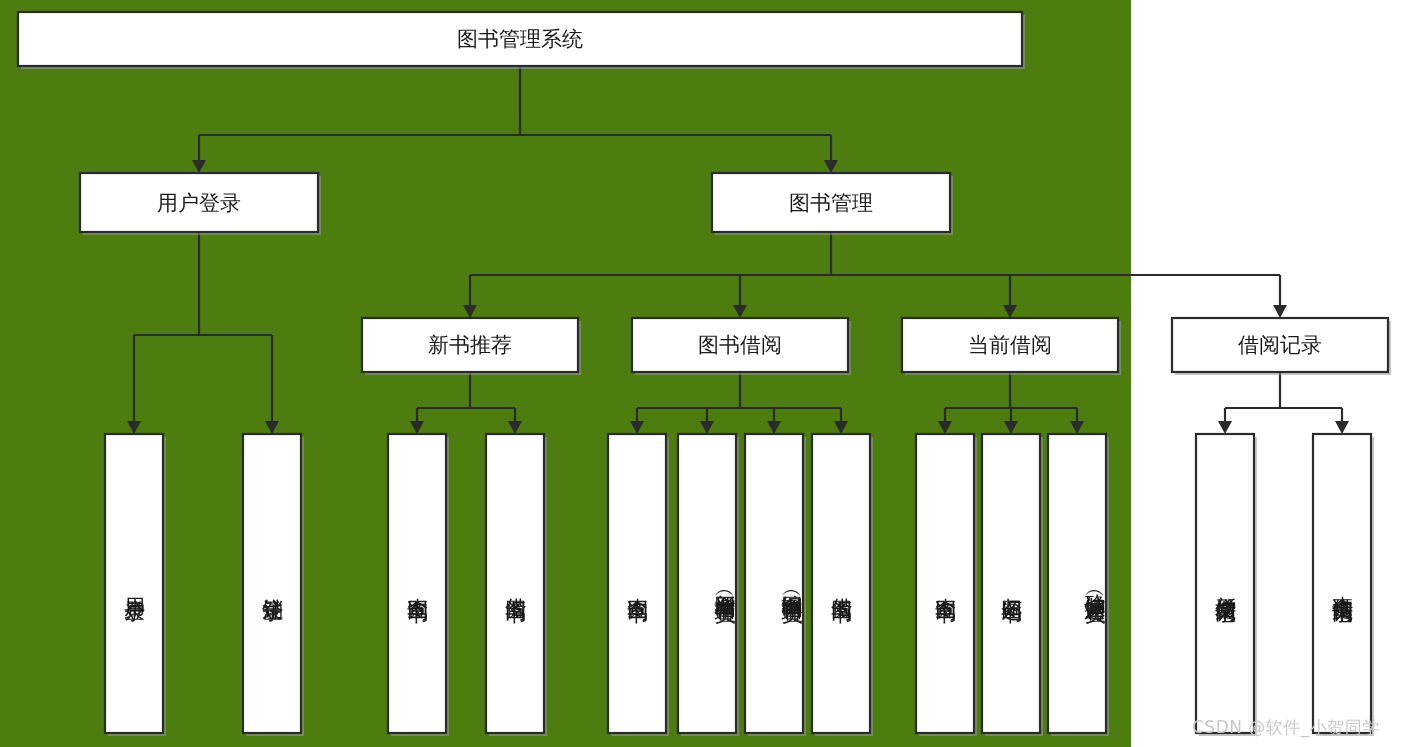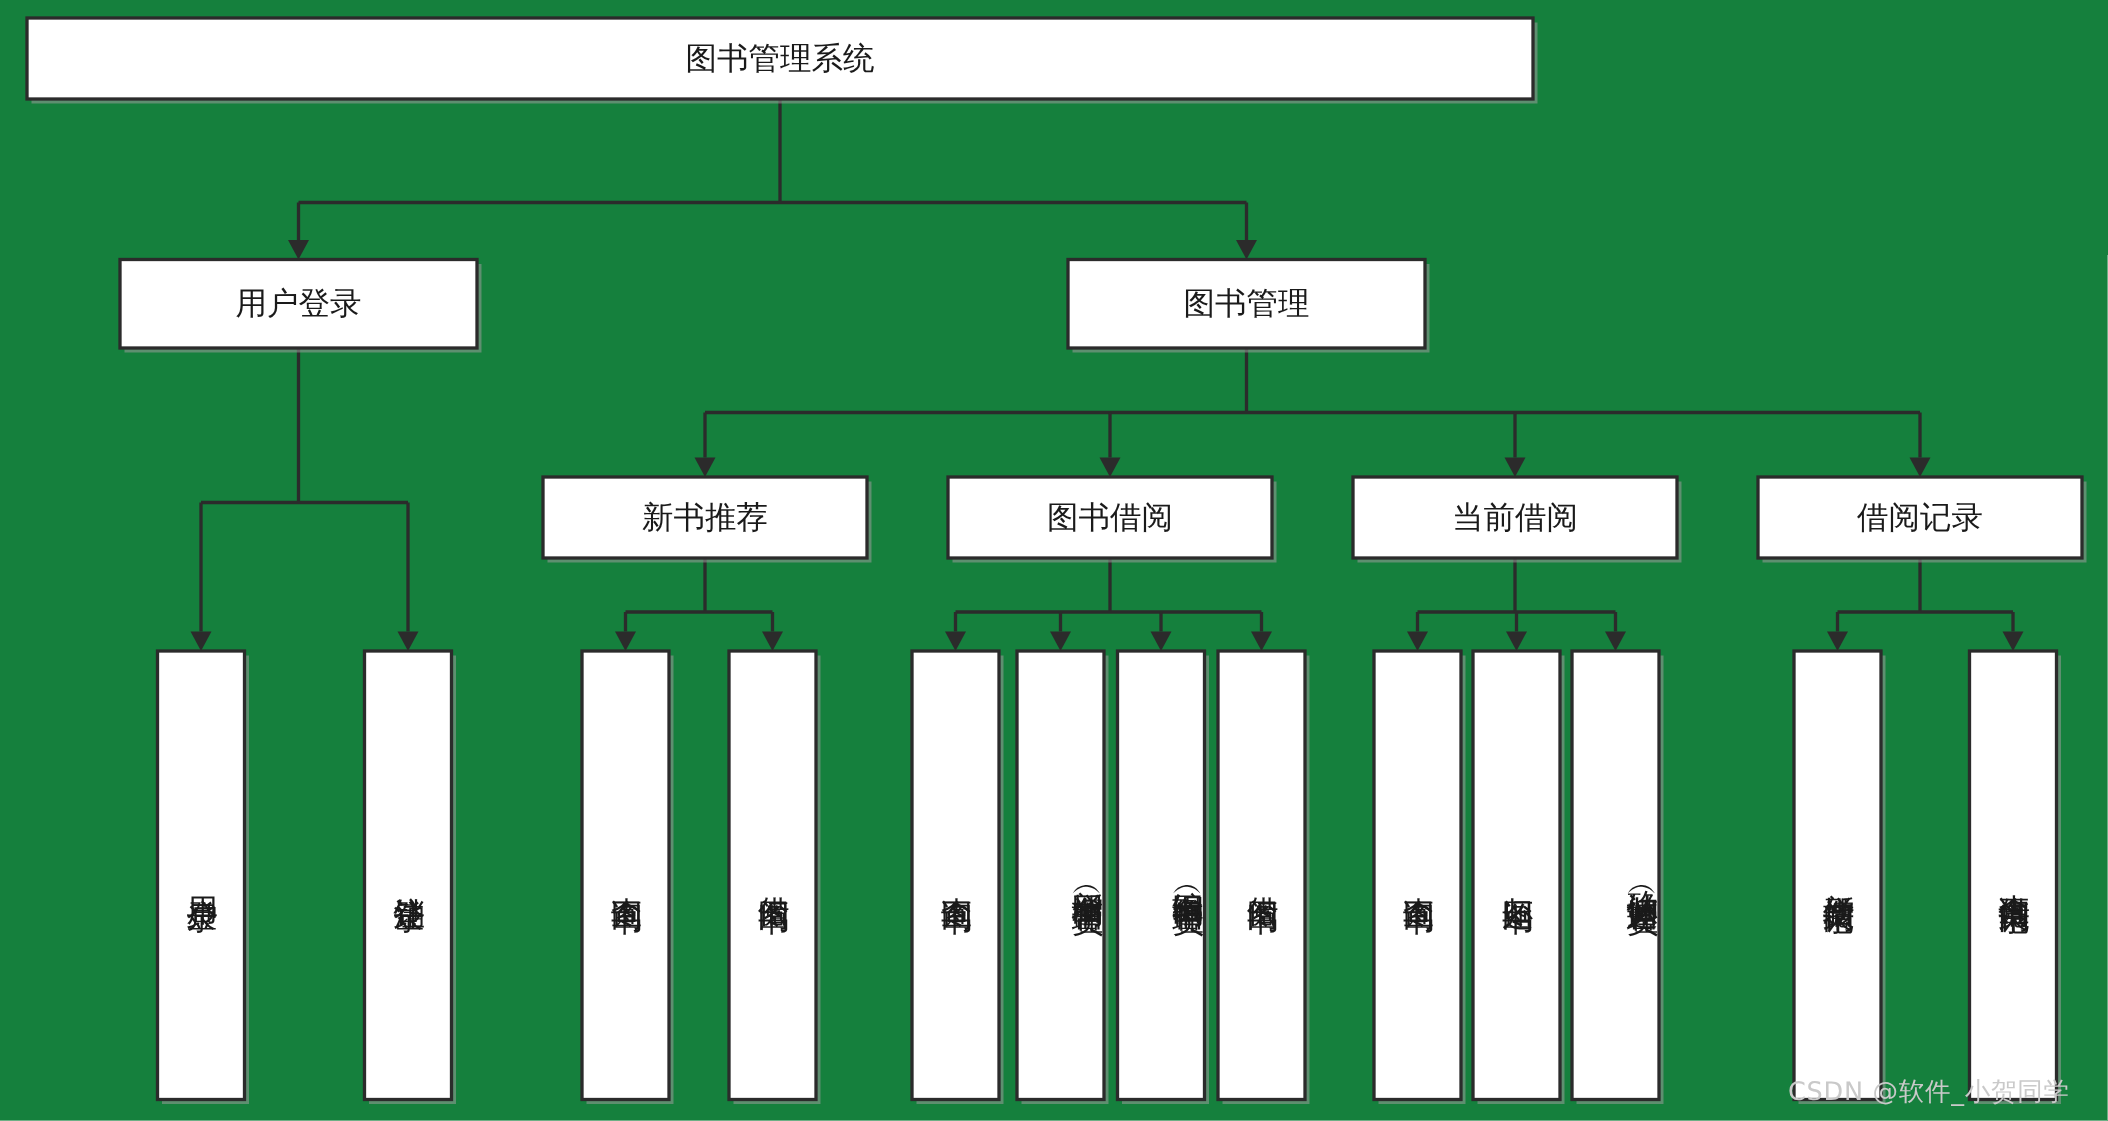--- a/index.html
+++ b/index.html
@@ -9,23 +9,23 @@
     background: #ffffff;
   }
   body {
     width: 1405px;
     height: 747px;
     overflow: hidden;
     font-family: "DejaVu Sans", "Liberation Sans", sans-serif;
   }
   #diagram-root {
     position: relative;
-    width: 1405px;
+    width: 1131px;
     height: 747px;
-    background: #15803d;
+    background: #4d7c0f;
   }
   svg#tree-svg {
     position: absolute;
     left: 0;
     top: 0;
     width: 1405px;
     height: 747px;
     display: block;
   }
   .node-box {

